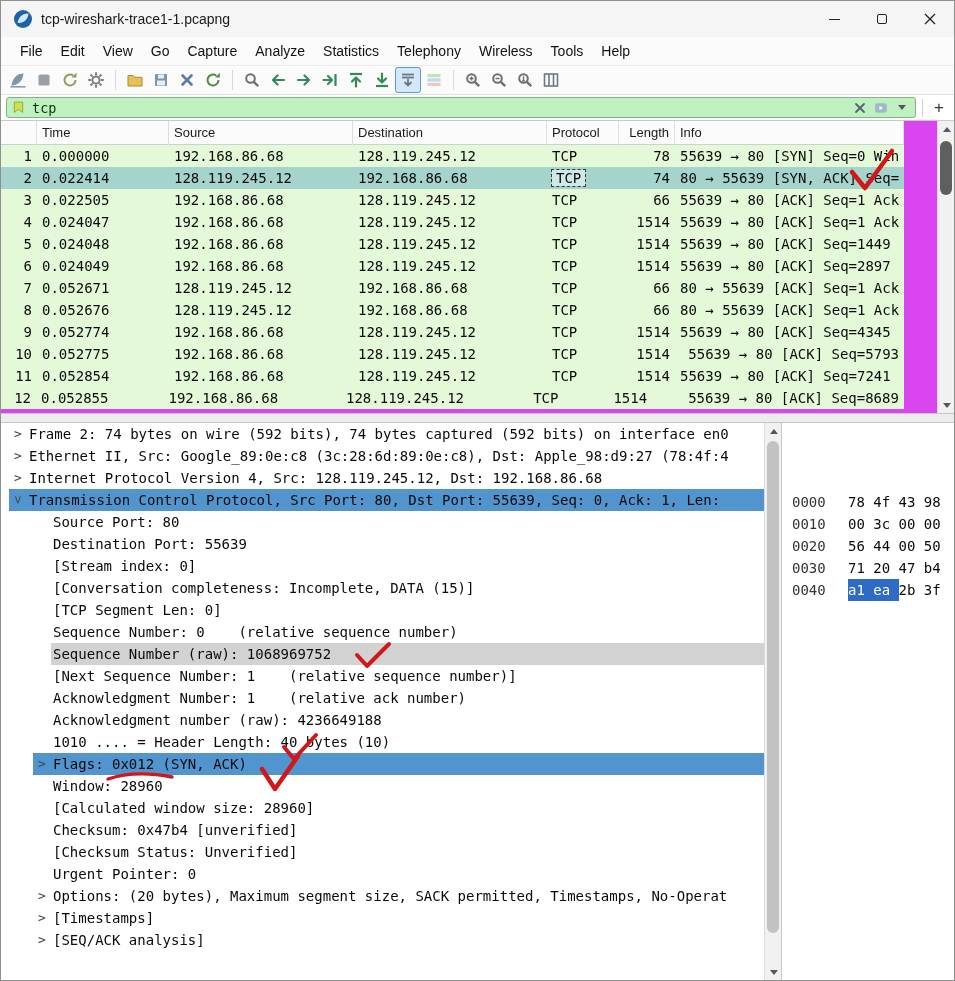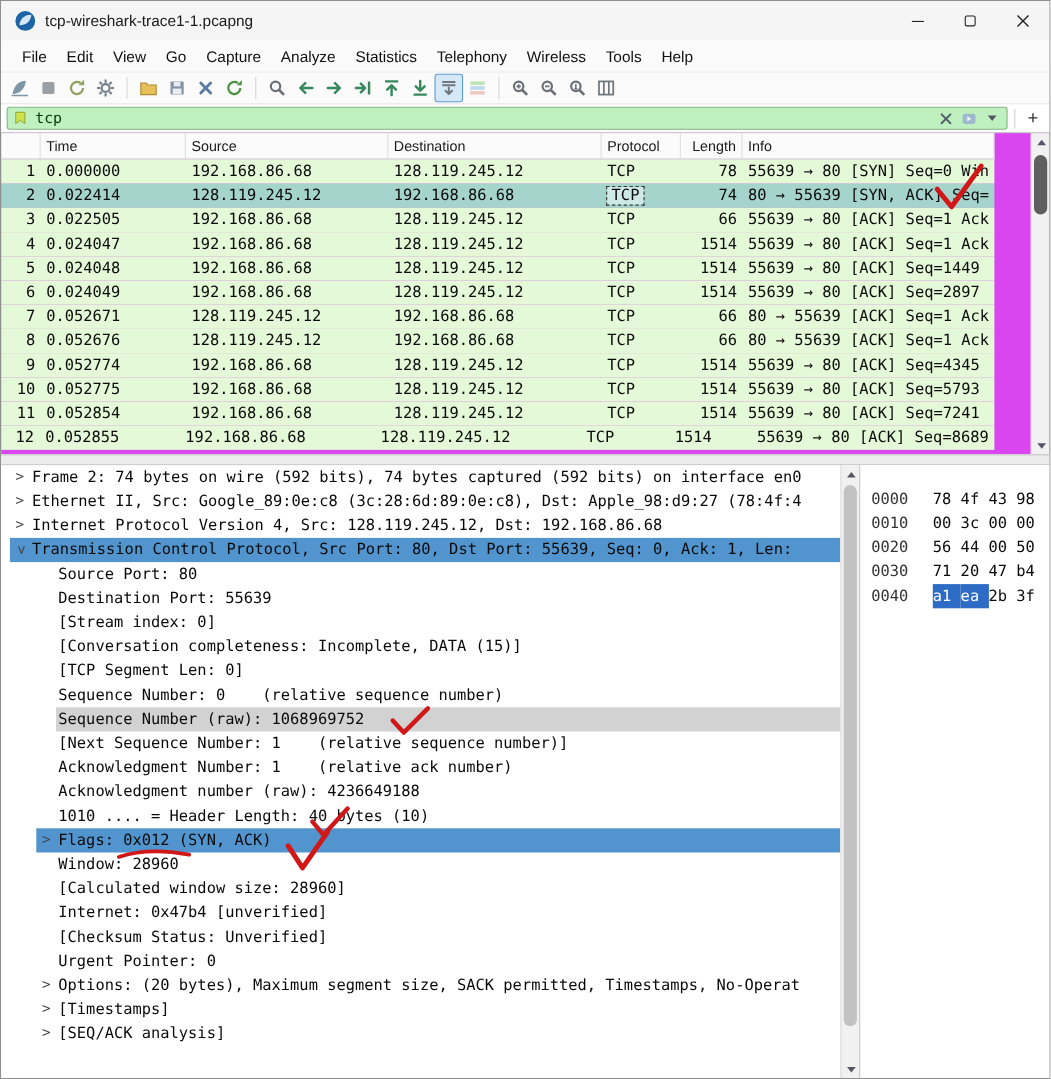--- a/index.html
+++ b/index.html
@@ -88,21 +88,21 @@
   .d-content.hl-blue { background:var(--selection-blue,#5294ce);align-items:center; }
   .d-content.hl-gray { background:var(--related-gray,#d2d2d2); }
   .d-exp { flex:0 0 18px; width:18px; text-align:center; color:#444; font-size:13px; display:inline-block; }
   .d-exp.open { transform:rotate(90deg); }
   .d-text { white-space:pre; padding-left:2px; }
 
   .hexpane { position:absolute; top:0; left:780px; right:0; bottom:0; border-left:1px solid #c8c8c8;
     background:#fff; overflow:hidden; padding-top:20px;
     font-family:"DejaVu Sans Mono","Liberation Mono",monospace; font-size:14px; }
   .hex-row { height:22px; line-height:22px; padding-left:10px; white-space:nowrap; }
-  .hex-offset { display:inline-block; width:56px; color:#333; }
+  .hex-offset { display:inline-block; width:56px; color:#333;margin-top:48px; }
   .hex-byte { display:inline-block; width:3ch; color:#0a0a0a; }
   .hex-byte.hl { background:var(--hex-highlight,#2e6bc4); color:#fff; }
 
   
   .annotations { position:absolute; inset:0; width:955px; height:981px; pointer-events:none; z-index:99; }
 </style>
 </head>
 <body>
 
 <div class="app">
@@ -404,21 +404,21 @@
           <span class="pl-cell" style="width: 56px; text-align: right;">1514</span>
           <span class="pl-cell" style="width: 229px;">55639 → 80 [ACK] Seq=4345</span>
         </div>
         <div class="pl-row">
           <span class="pl-cell" style="width: 36px; text-align: right;">10</span>
           <span class="pl-cell" style="width: 132px;">0.052775</span>
           <span class="pl-cell" style="width: 184px;">192.168.86.68</span>
           <span class="pl-cell" style="width: 194px;">128.119.245.12</span>
           <span class="pl-cell" style="width: 72px;">TCP</span>
           <span class="pl-cell" style="width: 56px; text-align: right;">1514</span>
-          <span class="pl-cell" style="width: 229px;">55639 → 80 [ACK] Seq=5793</span>
+          <span class="pl-cell" style="width: 229px; text-align: right;">55639 → 80 [ACK] Seq=5793</span>
         </div>
         <div class="pl-row">
           <span class="pl-cell" style="width: 36px; text-align: right;">11</span>
           <span class="pl-cell" style="width: 132px;">0.052854</span>
           <span class="pl-cell" style="width: 184px;">192.168.86.68</span>
           <span class="pl-cell" style="width: 194px;">128.119.245.12</span>
           <span class="pl-cell" style="width: 72px;">TCP</span>
           <span class="pl-cell" style="width: 56px; text-align: right;">1514</span>
           <span class="pl-cell" style="width: 229px;">55639 → 80 [ACK] Seq=7241</span>
         </div>
@@ -556,21 +556,21 @@
         </div>
         <div class="d-row">
           <span class="d-indent" style="width: 42px;"></span>
           <span class="d-content">
             <span class="d-text">[Calculated window size: 28960]</span>
           </span>
         </div>
         <div class="d-row">
           <span class="d-indent" style="width: 42px;"></span>
           <span class="d-content">
-            <span class="d-text">Internet: 0x47b4 [unverified]</span>
+            <span class="d-text">Checksum: 0x47b4 [unverified]</span>
           </span>
         </div>
         <div class="d-row">
           <span class="d-indent" style="width: 42px;"></span>
           <span class="d-content">
             <span class="d-text">[Checksum Status: Unverified]</span>
           </span>
         </div>
         <div class="d-row">
           <span class="d-indent" style="width: 42px;"></span>

